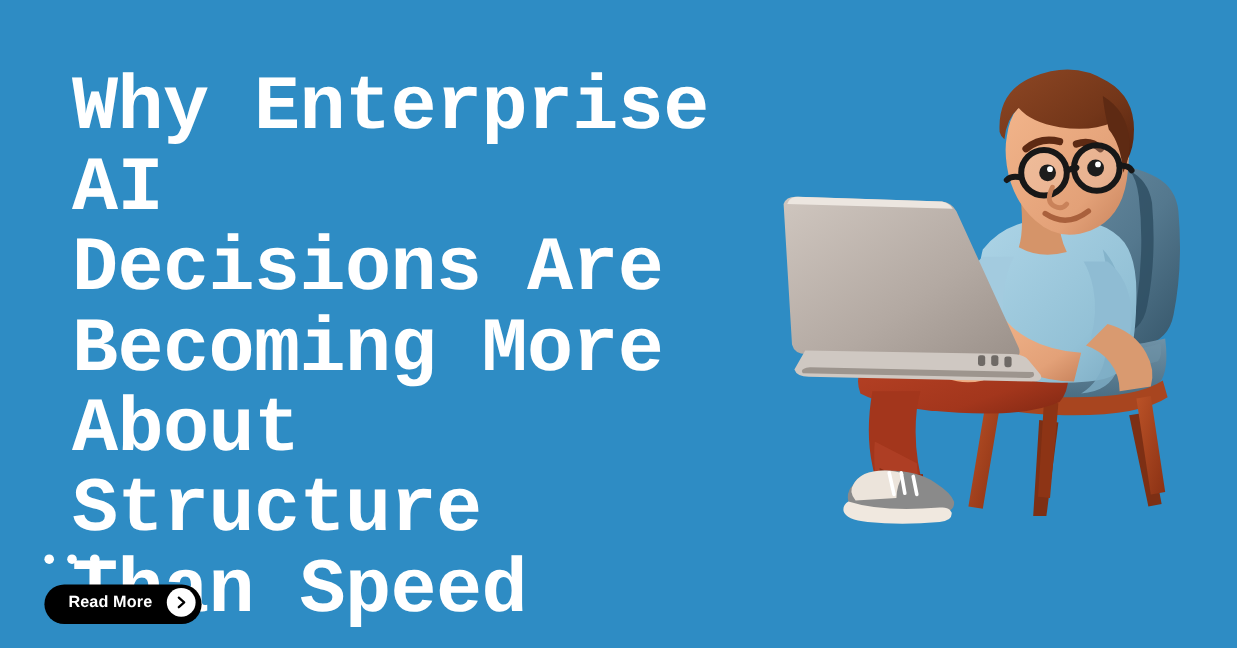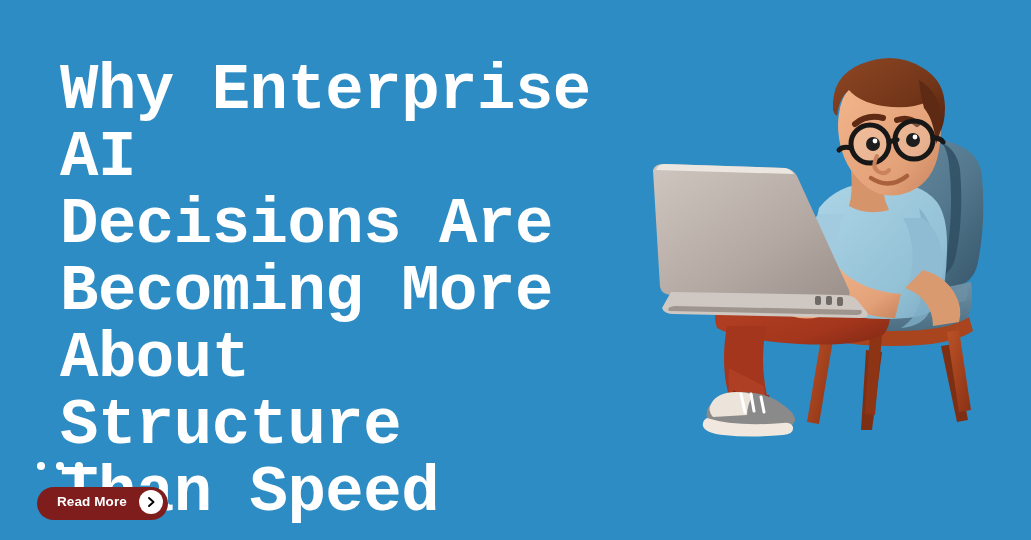--- a/index.html
+++ b/index.html
@@ -45,21 +45,21 @@
     background: #ffffff;
   }
 
   
   .read-more-btn {
     position: absolute;
     left: 37px;
     top: 487px;
     height: 33px;
     padding: 0 5px 4px 20px;
-    background: #7f1d1d;
+    background: #000000;
     border: none;
     border-radius: 18px;
     display: flex;
     align-items: center;
     gap: 12px;
     cursor: pointer;
   }
   .read-more-label {
     color: #ffffff;
     font-family: "Liberation Sans", sans-serif;

